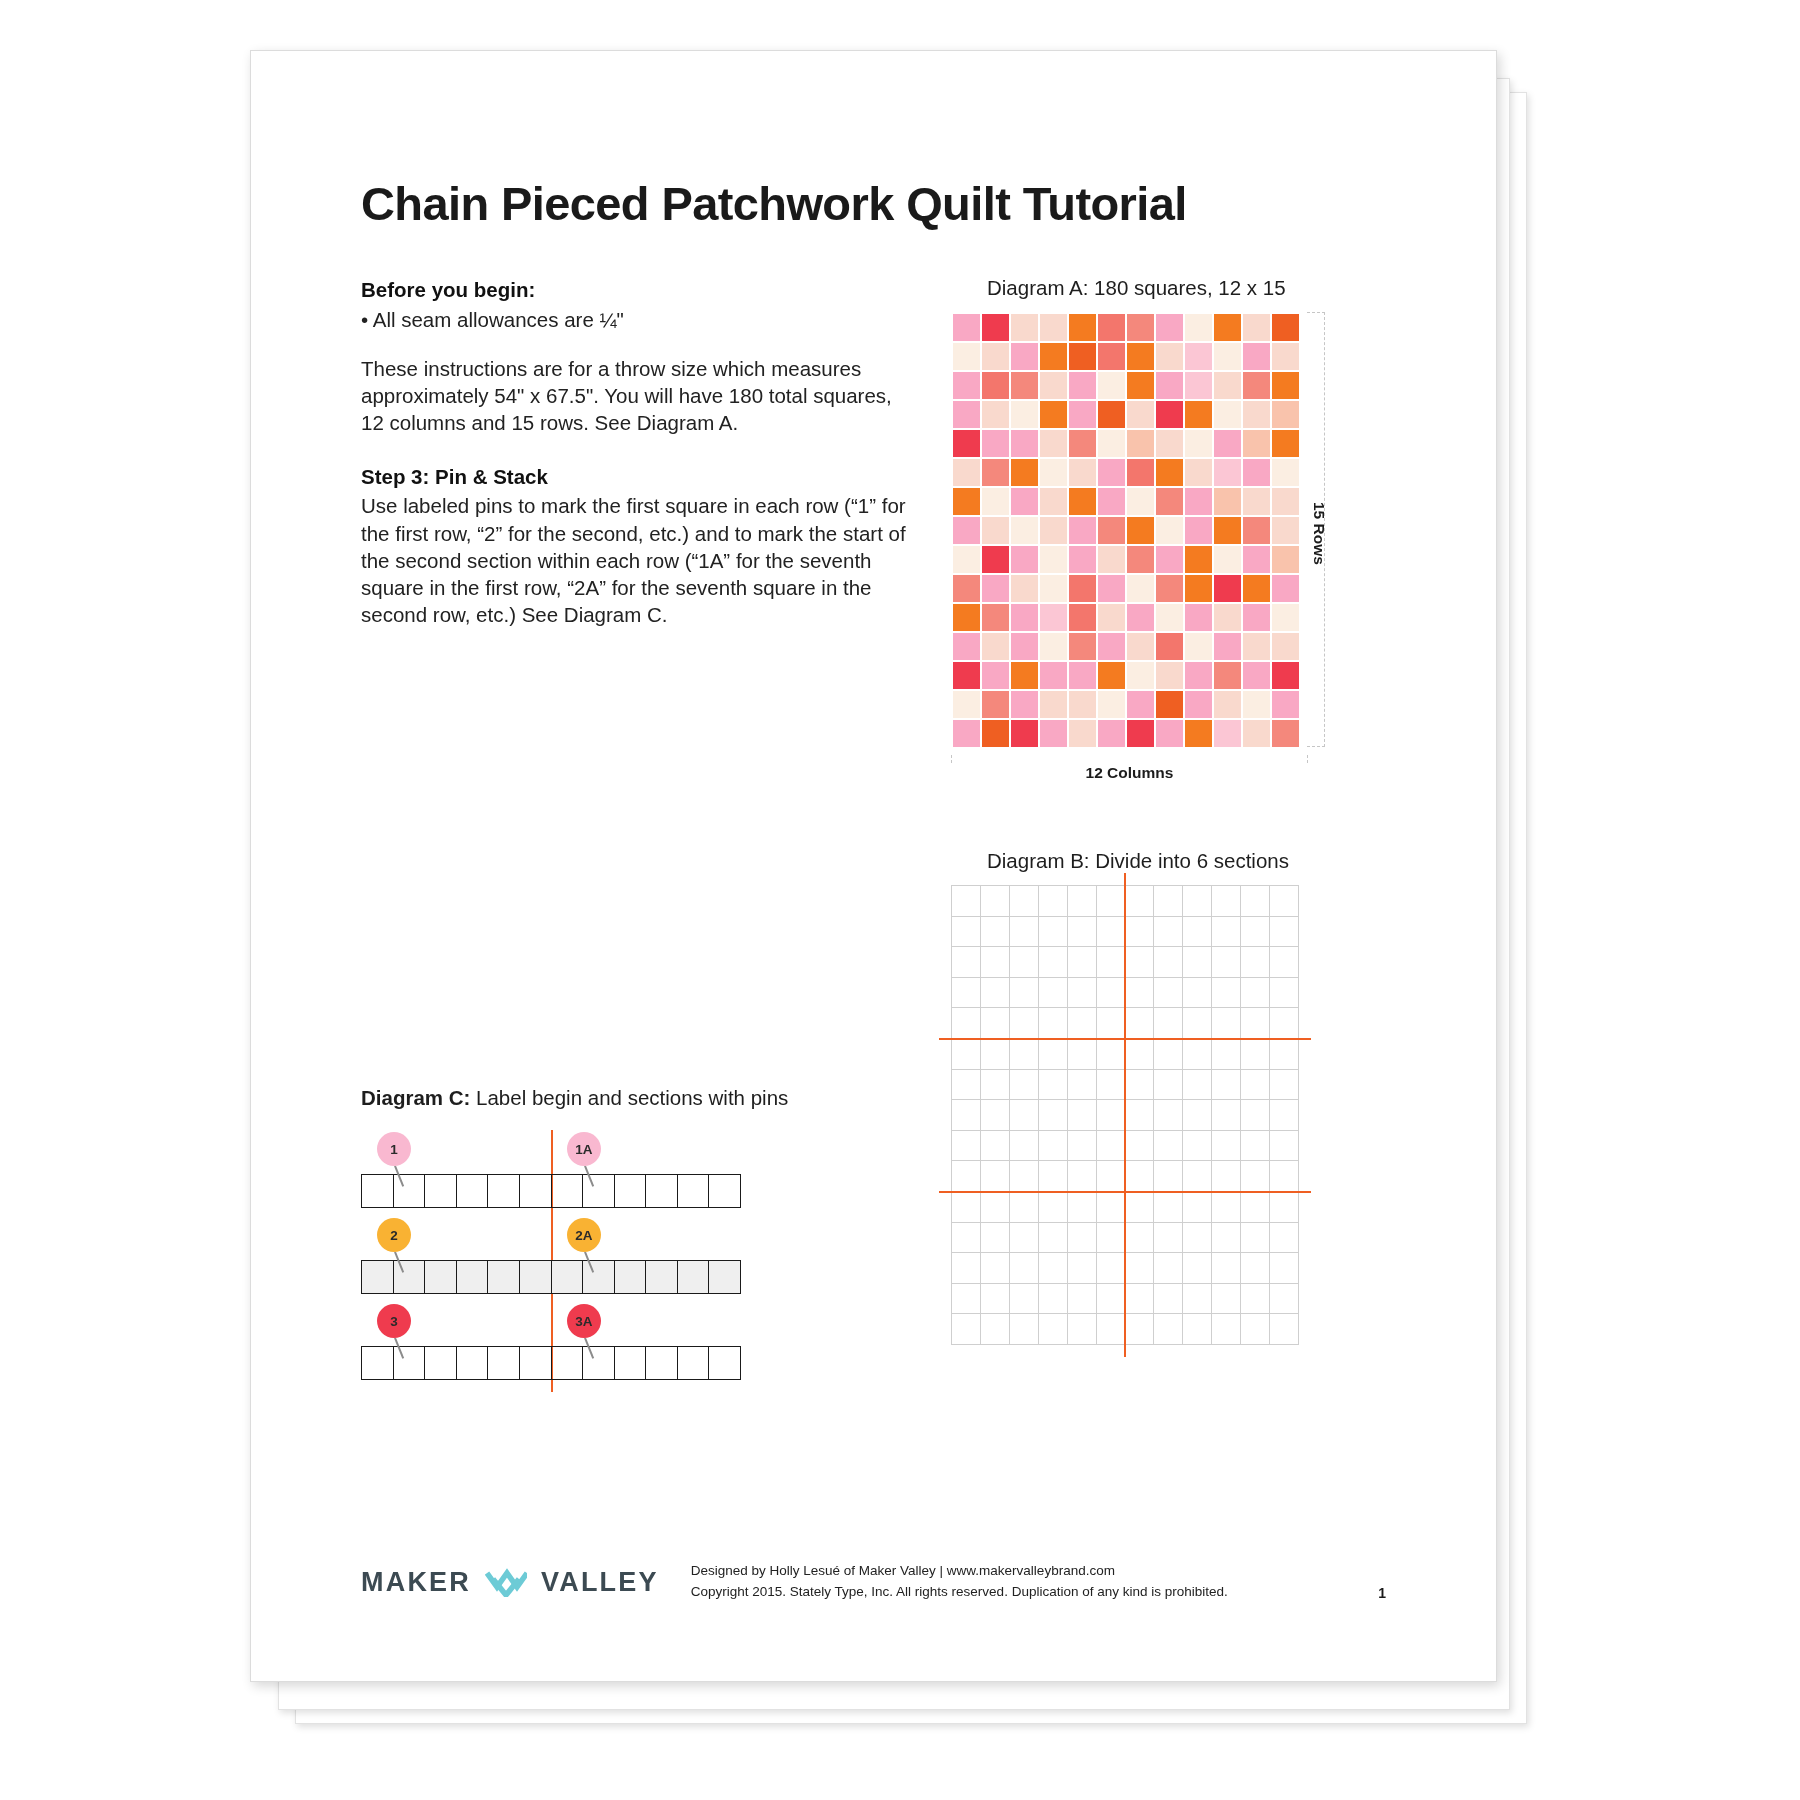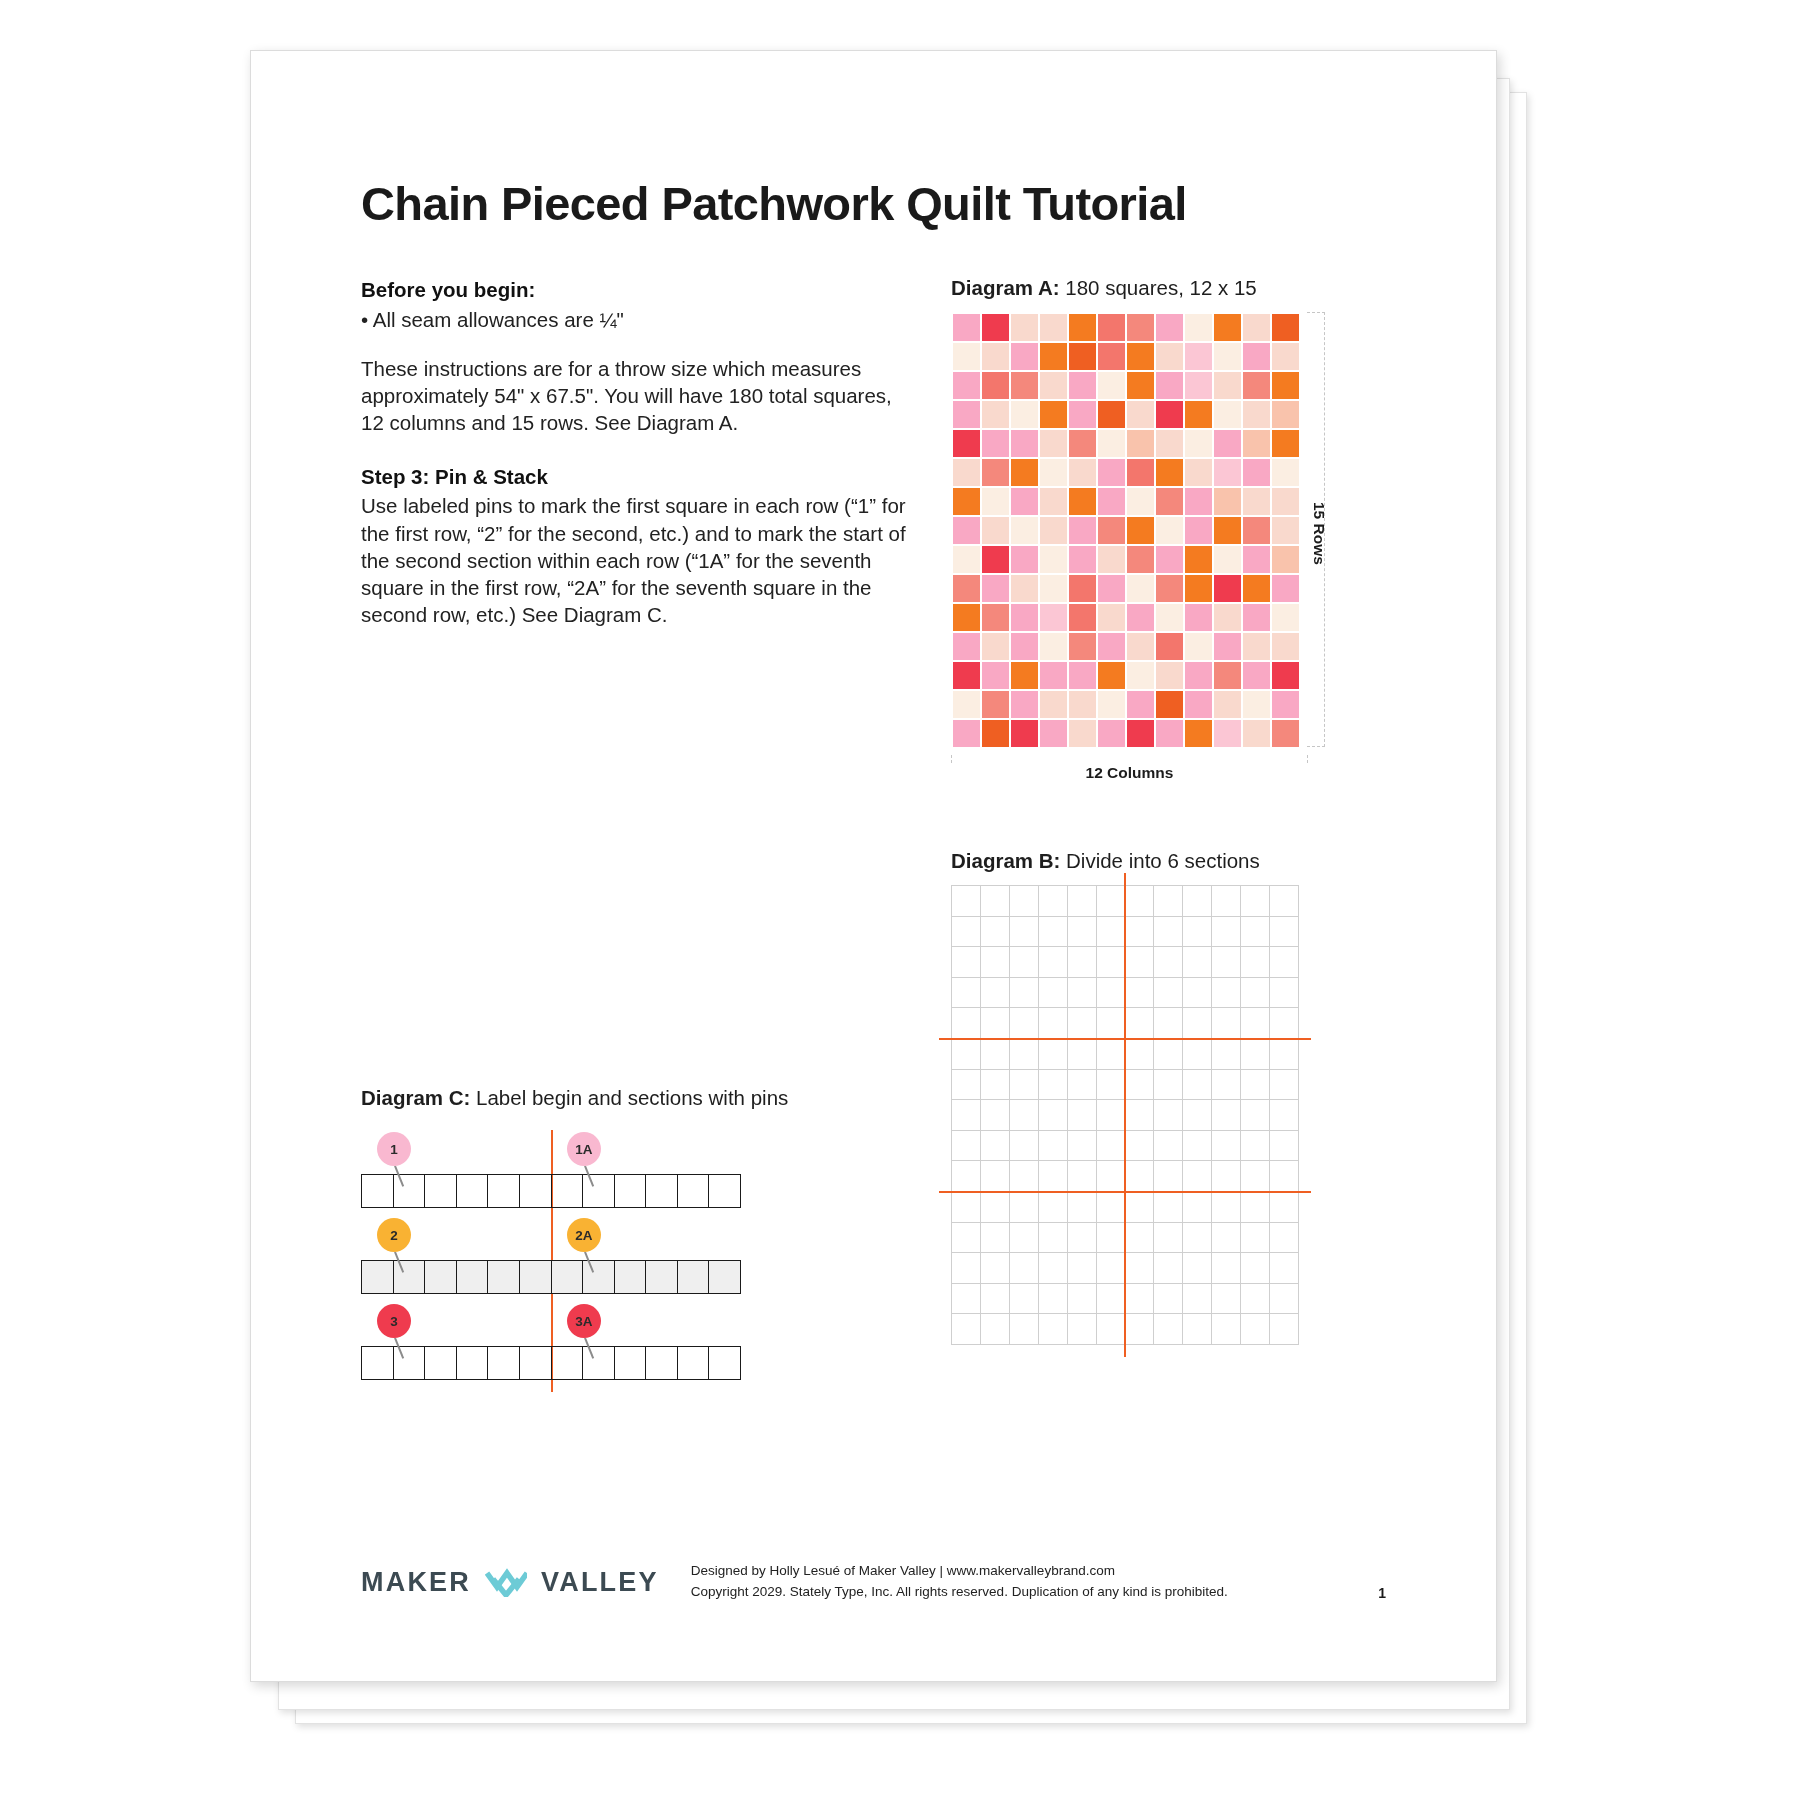--- a/index.html
+++ b/index.html
@@ -89,21 +89,21 @@
     left: 700px;
     top: 225px;
     width: 470px;
   }
   .diagram-label {
     font-size: 20.5px;
     color: #1e1e1e;
     margin-bottom: 12px;
     white-space: nowrap;
   }
-  .diagram-label b { font-weight: bold; }
+  .diagram-label b { font-weight: normal; margin-left: 36px; }
 
   
   .quiltA-wrap {
     position: relative;
     width: 430px;
   }
   .quiltA {
     display: grid;
     grid-template-columns: repeat(12, 1fr);
     width: 348px;
@@ -814,20 +814,20 @@
           <span class="logo-mark">
             <svg width="42" height="30" viewBox="0 0 42 30">
               <path d="M2 6 L12 20 L22 6 L32 20 L42 6" fill="none" stroke="#6dcbd6" stroke-width="5.5" stroke-linejoin="miter"></path>
               <path d="M8 12 L21 28 L34 12" fill="none" stroke="#6dcbd6" stroke-width="5.5" stroke-linejoin="miter"></path>
             </svg>
           </span>
           <span class="logo-word">VALLEY</span>
         </div>
         <div class="footer-text">
           <div>Designed by Holly Lesué of Maker Valley | www.makervalleybrand.com</div>
-          <div>Copyright 2029. Stately Type, Inc. All rights reserved. Duplication of any kind is prohibited.</div>
+          <div>Copyright 2015. Stately Type, Inc. All rights reserved. Duplication of any kind is prohibited.</div>
         </div>
         <div class="page-num">1</div>
       </div>
 
     </div>
   </div>
 </div>
 
 </body></html>

